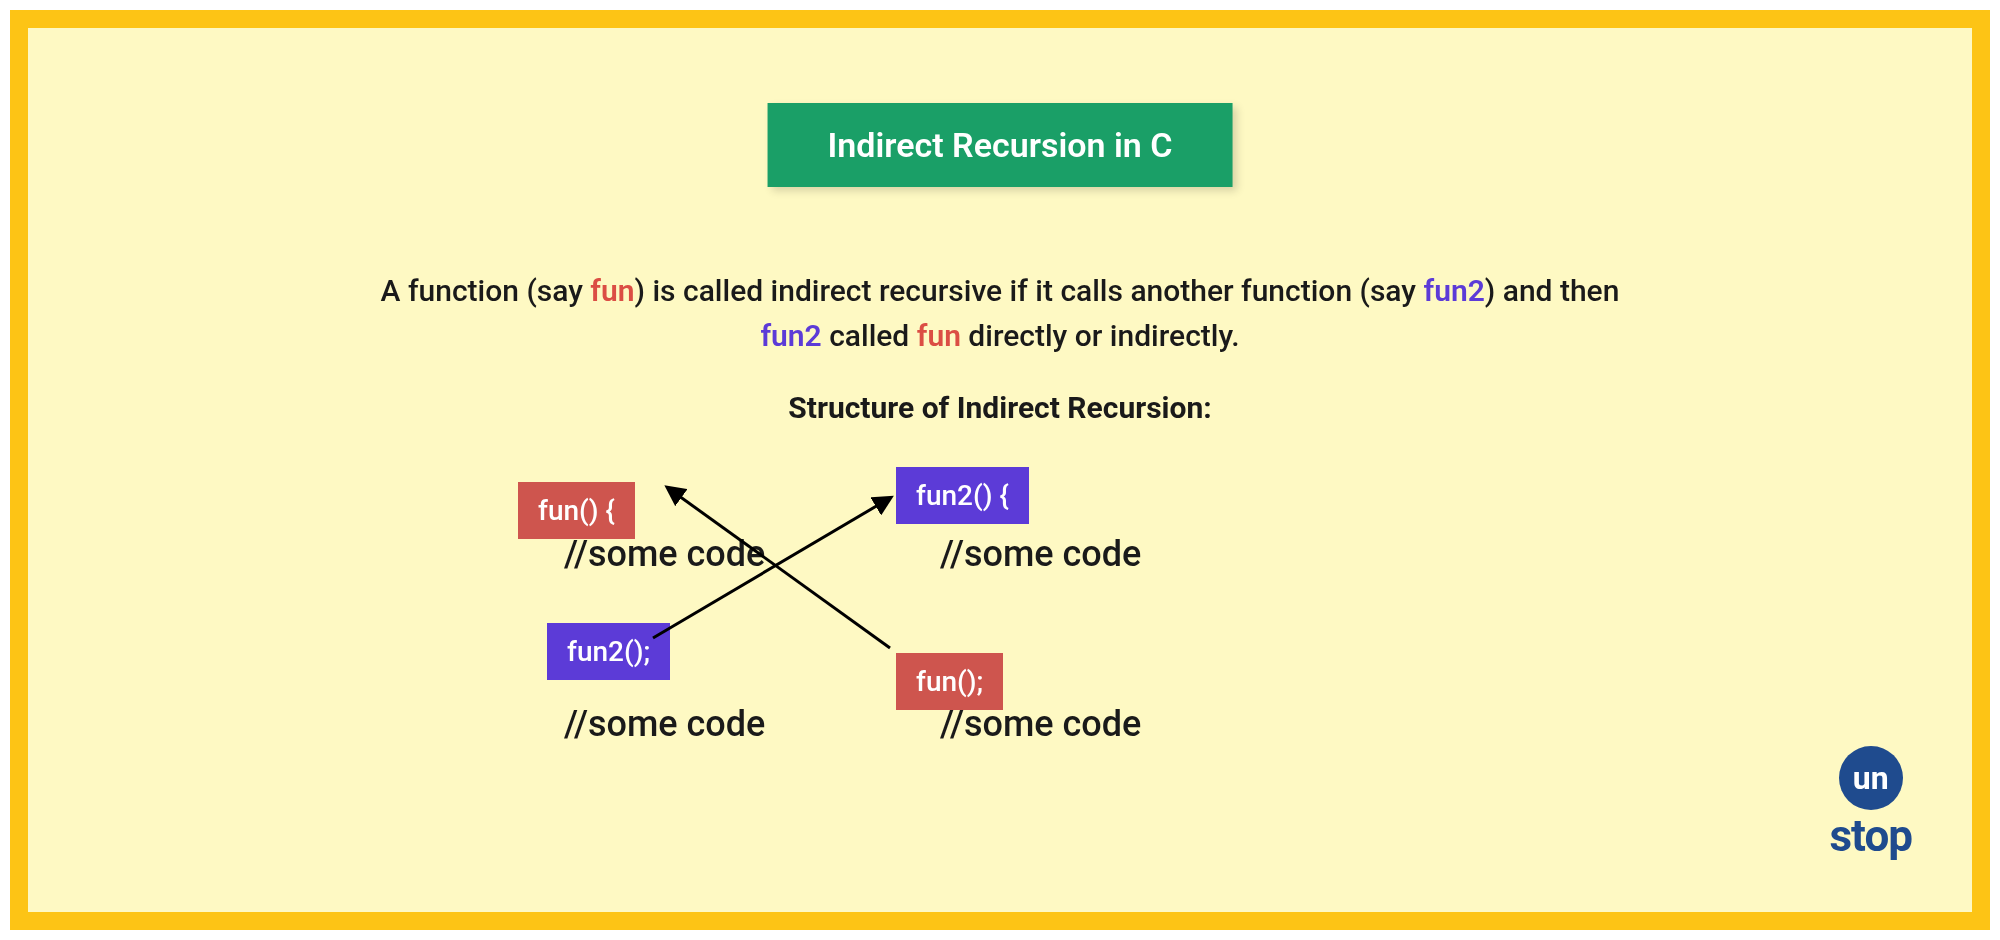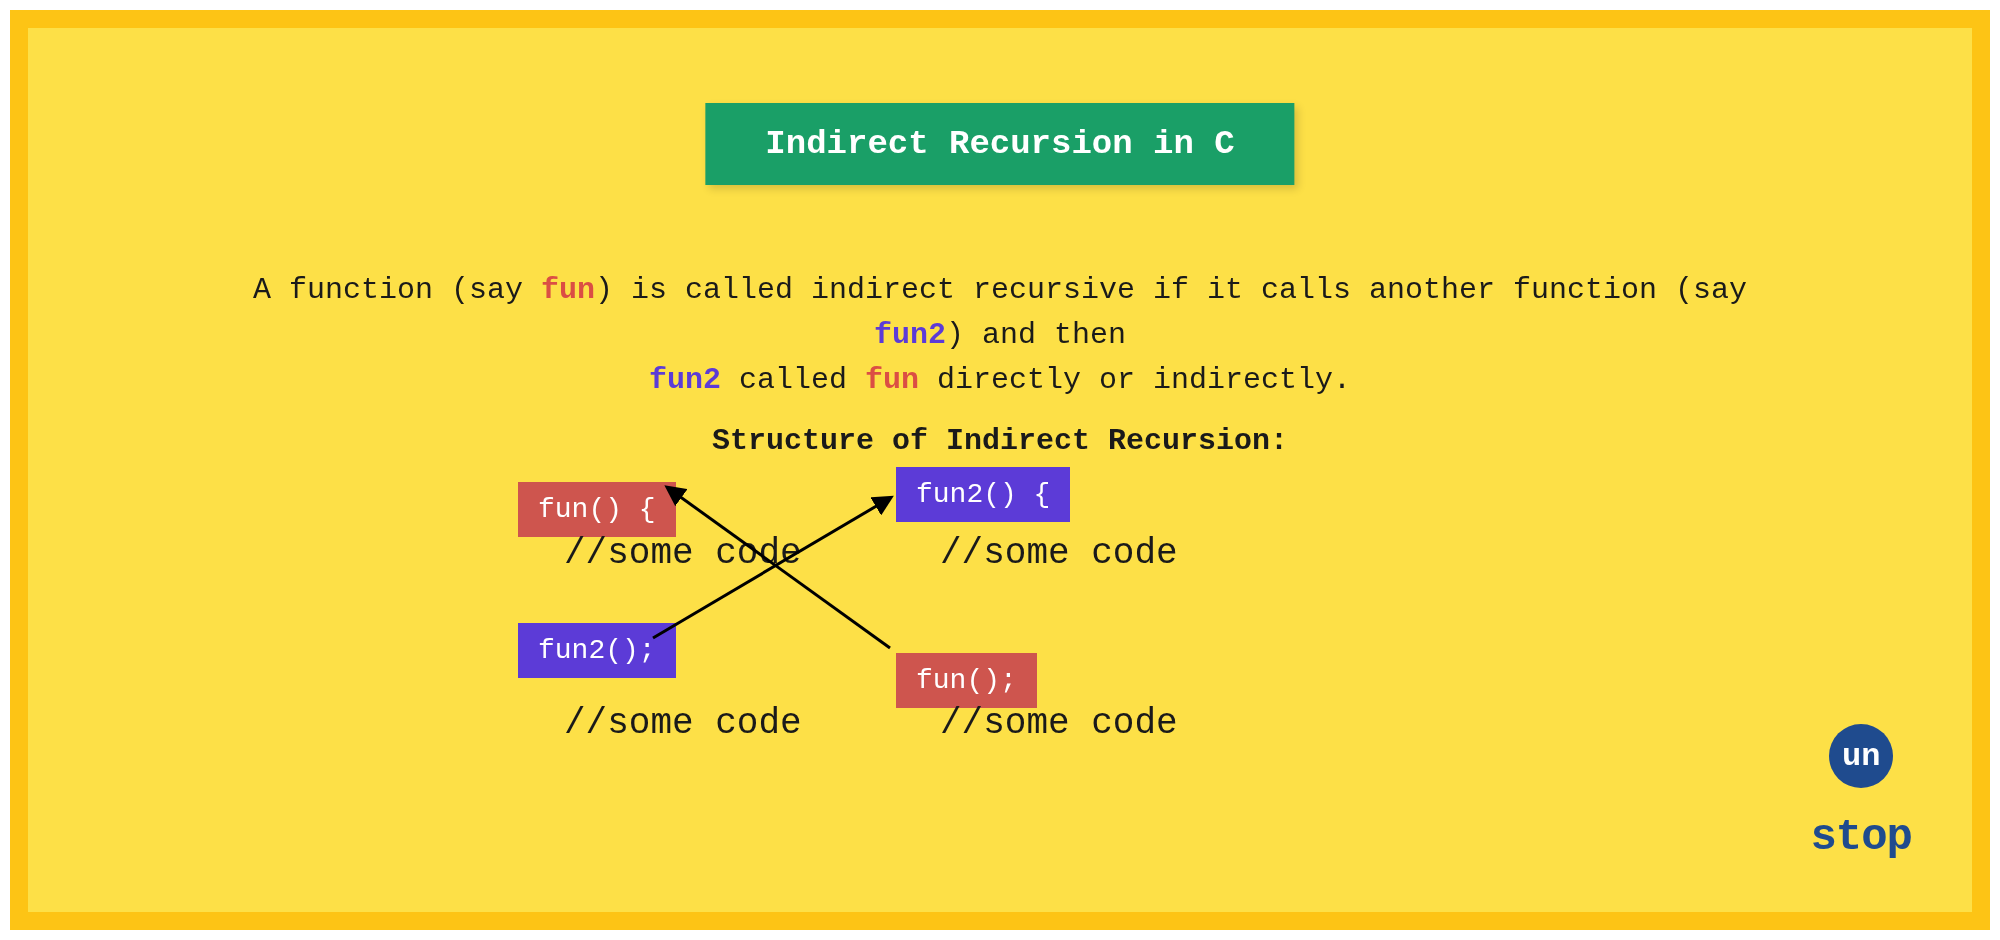--- a/index.html
+++ b/index.html
@@ -10,22 +10,21 @@
     height: 940px;
     position: relative;
   }
   .outer-frame {
     position: absolute;
     top: 10px;
     left: 10px;
     right: 10px;
     bottom: 10px;
     border: 18px solid #FDC415;
-    background: #fde047;
-    font-family: Liberation Mono, monospace;
+    background: #fef9c3;
   }
   .title-banner {
     position: absolute;
     top: 75px;
     left: 50%;
     transform: translateX(-50%);
     background: #1A9F67;
     color: #ffffff;
     font-size: 34px;
     font-weight: 600;
@@ -42,21 +41,21 @@
     text-align: center;
     font-size: 30px;
     line-height: 1.5;
     color: #1a1a1a;
     font-weight: 500;
   }
   .description .fun  { color: #DB4E44; font-weight: 600; }
   .description .fun2 { color: #5C3BD7; font-weight: 600; }
   .structure-heading {
     position: absolute;
-    top: 396px;
+    top: 362px;
     left: 50%;
     transform: translateX(-50%);
     font-size: 30px;
     font-weight: 700;
     color: #1a1a1a;
   }
   .box {
     position: absolute;
     color: #ffffff;
     font-size: 28px;
@@ -71,21 +70,21 @@
     font-size: 36px;
     color: #1a1a1a;
     font-weight: 500;
     white-space: nowrap;
   }
   
   .fun-decl   { top: 454px; left: 490px; }
   .fun2-decl  { top: 439px; left: 868px; }
   .comment-tl { top: 505px; left: 536px; }
   .comment-tr { top: 505px; left: 912px; }
-  .fun2-call  { top: 595px; left: 490px; }
+  .fun2-call  { top: 595px; left: 519px; }
   .fun-call   { top: 625px; left: 868px; }
   .comment-bl { top: 675px; left: 536px; }
   .comment-br { top: 675px; left: 912px; }
   .arrows {
     position: absolute;
     top: 0; left: 0;
     width: 2000px; height: 940px;
     pointer-events: none;
   }
   .logo {
@@ -107,21 +106,20 @@
     display: flex;
     align-items: center;
     justify-content: center;
     margin-right: 0px;
   }
   .logo-text {
     font-size: 44px;
     font-weight: 700;
     color: #1F4B8E;
     letter-spacing: -1px;
-    margin-top: 24px;
   }
 </style>
 </head>
 <body>
 
 <div class="outer-frame">
 
   <div class="title-banner">Indirect Recursion in C</div>
 
   <div class="description">

